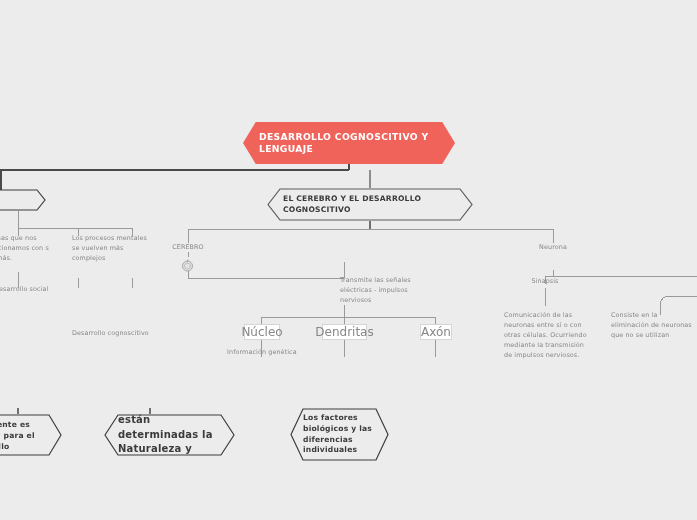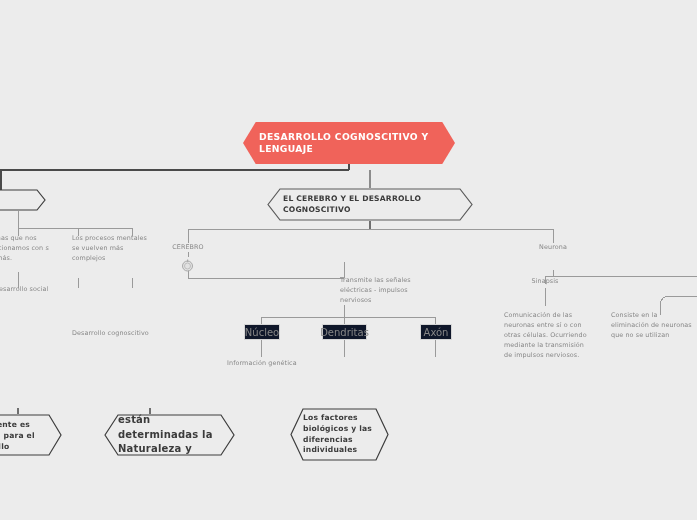--- a/index.html
+++ b/index.html
@@ -134,25 +134,25 @@
     font-size: 6.4px;
     line-height: 1.55;
     letter-spacing: 0.1px;
   }
   .tnode.center { text-align: center; }
 
   
   .boxnode {
     position: absolute;
     color: #878787;
-    font-size: 10px;
+    font-size: 12px;
     line-height: 1.5;
     text-align: center;
     border: 1px solid #d5d5d5;
-    background: #0f172a;
+    background: #ffffff;
     box-sizing: border-box;
     display: flex;
     align-items: center;
     justify-content: center;
     padding: 2px 5px;
   }
 
   
   .badge-icon {
     position: absolute;
@@ -263,21 +263,21 @@
       <rect x="6" y="0.5" width="1.2" height="2.4" fill="#a9a9a9"></rect>
     </svg>
   </div>
 
   <div class="tnode" style="left:308px; top:276px; width:78px;margin-left:32px;">Transmite las señales eléctricas - impulsos nerviosos</div>
 
   <div class="boxnode" style="left:244px; top:324px; width:36px; height:16px;">Núcleo</div>
   <div class="boxnode" style="left:322px; top:324px; width:45px; height:16px;text-align:center;">Dendritas</div>
   <div class="boxnode" style="left:420px; top:324px; width:32px; height:16px;">Axón</div>
 
-  <div class="tnode" style="left:227px; top:359px; width:78px;">Información genética</div>
+  <div class="tnode" style="left:227px; top:348px; width:78px;">Información genética</div>
 
   <div class="tnode center" style="left:523px; top:243px; width:60px;">Neurona</div>
 
   <div class="tnode center" style="left:515px; top:277px; width:60px;">Sinapsis</div>
 
   <div class="tnode" style="left:504px; top:311px; width:86px;">Comunicación de las neuronas entre sí o con otras células. Ocurriendo mediante la transmisión de impulsos nerviosos.</div>
 
   <div class="tnode" style="left:611px; top:311px; width:86px;">Consiste en la eliminación de neuronas que no se utilizan</div>
 
   <div class="hexnode hex-outline node-ambiente">

